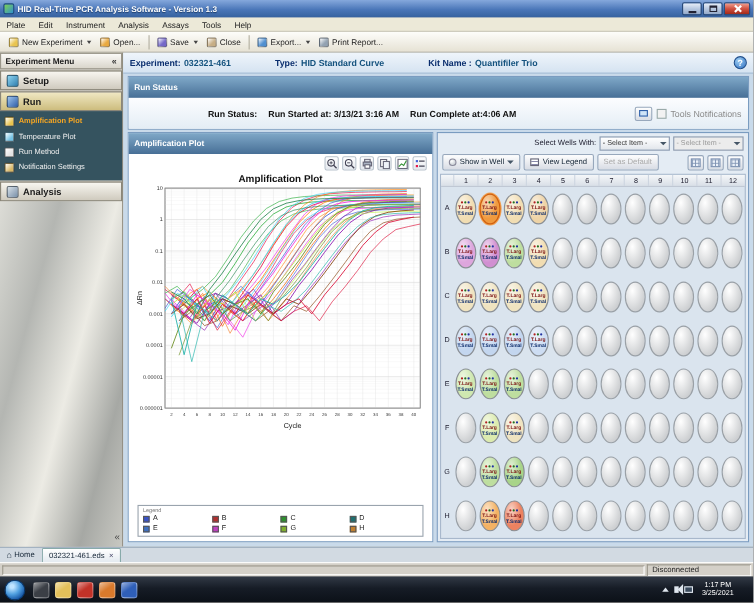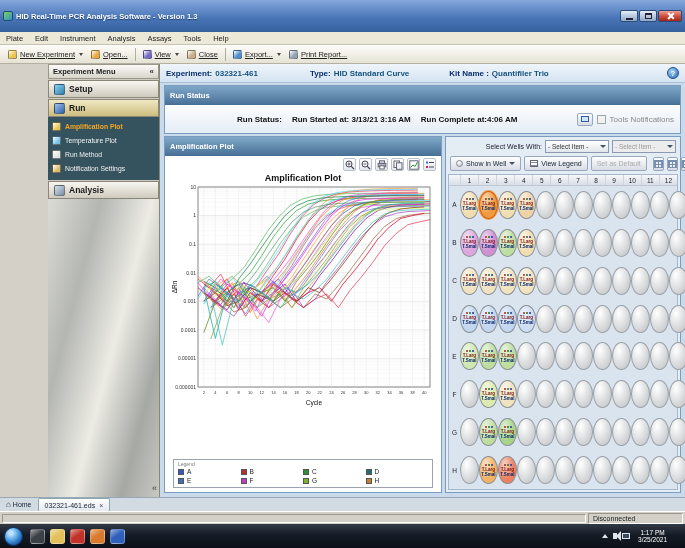--- a/index.html
+++ b/index.html
@@ -1,48 +1,48 @@
 <!DOCTYPE html>
 <html><head>
 <meta charset="utf-8">
 <style>
   html,body{margin:0;padding:0;background:#888;}
   *{box-sizing:border-box;}
   .app{width:685px;height:548px;display:flex;flex-direction:column;overflow:hidden;
        font-family:"Liberation Sans",sans-serif;background:#d4d0c8;position:relative;}
 
   
-  .titlebar{height:32px;flex:none;display:flex;align-items:center;padding:0 3px;
+  .titlebar{height:16px;flex:none;display:flex;align-items:center;padding:0 3px;
             background:linear-gradient(#85a8dc,#4a76b8 55%,#35619e);color:#fff;}
   .app-icon{width:10px;height:10px;border-radius:2px;margin-right:3px;
             background:linear-gradient(135deg,#7fd34f,#2f8fd0);border:1px solid #1d4d7a;}
   .title-text{flex:1;font-size:7.5px;font-weight:bold;text-shadow:0 1px 1px #1a3a66;white-space:nowrap;overflow:hidden;}
   .winbtns{display:flex;gap:1px;}
   .wbtn{width:18px;height:12px;border:1px solid #2a4a78;border-radius:2px;display:flex;align-items:center;justify-content:center;
         background:linear-gradient(#e8eef8,#b8c8e0 50%,#93a9c9);position:relative;}
   .wbtn.close{background:linear-gradient(#f0a090,#d05040 50%,#a02818);width:24px;}
   .minbar{width:7px;height:2px;background:#223;margin-top:5px;}
   .maxbox{width:7px;height:6px;border:1px solid #223;border-top-width:2px;}
   .xglyph{width:8px;height:8px;position:relative;}
   .xglyph::before,.xglyph::after{content:"";position:absolute;left:3.5px;top:0;width:1.6px;height:8px;background:#fff;}
   .xglyph::before{transform:rotate(45deg);} .xglyph::after{transform:rotate(-45deg);}
 
   
   .menubar{height:13px;flex:none;display:flex;align-items:center;background:#ece9d8;font-size:7.5px;
            border-bottom:1px solid #c6c2b4;color:#222;}
   .menu-item{padding:0 6px;}
   .toolbar{height:19px;flex:none;display:flex;align-items:center;background:linear-gradient(#fdfdfa,#e6e2d4);
-           border-bottom:1px solid #b4b0a2;font-size:7.5px;padding:0 4px;color:#222;text-decoration:underline;}
+           border-bottom:1px solid #b4b0a2;font-size:7.5px;padding:0 4px;color:#222;}
   .tbtn{display:flex;align-items:center;gap:3px;padding:2px 4px;border-radius:2px;white-space:nowrap;}
   .ticon{width:9px;height:9px;border-radius:1.5px;border:1px solid rgba(0,0,0,.35);flex:none;}
   .tarrow{width:0;height:0;border-left:2.5px solid transparent;border-right:2.5px solid transparent;border-top:3px solid #444;margin-left:1px;}
   .tsep{width:1px;height:13px;background:#b2ae9f;margin:0 3px;flex:none;}
 
   
-  .main{flex:1;display:flex;min-height:0;padding-left:48px;}
+  .main{flex:1;display:flex;min-height:0;}
   .sidebar{width:112px;flex:none;display:flex;flex-direction:column;border-right:1px solid #8a8678;
            background:linear-gradient(180deg,#cfccc4,#b9b6ae);}
   .sb-header{height:15px;flex:none;display:flex;align-items:center;justify-content:space-between;padding:0 4px;
              font-size:7.5px;font-weight:bold;color:#222;border:1px solid #9a968a;
              background:linear-gradient(#fbfaf7,#d9d5cb);}
   .chev{font-size:8px;color:#333;}
   .sb-btn{height:18px;flex:none;display:flex;align-items:center;gap:4px;padding:0 5px;margin-top:1px;
           font-size:8.5px;font-weight:bold;color:#1a1a1a;border:1px solid #8a8678;
           background:linear-gradient(#f8f6f0,#cfcabe);}
   .sb-btn.active{background:linear-gradient(#f0e8c4,#cdbd7e);}
@@ -212,21 +212,21 @@
         <span>New Experiment</span>
         <div class="tarrow"></div>
       </div>
       <div class="tbtn">
         <div class="ticon" style="background: linear-gradient(135deg, rgb(255, 255, 255) 0%, rgb(233, 169, 63) 60%);"></div>
         <span>Open...</span>
       </div>
       <div class="tsep"></div>
       <div class="tbtn">
         <div class="ticon" style="background: linear-gradient(135deg, rgb(255, 255, 255) 0%, rgb(116, 104, 200) 60%);"></div>
-        <span>View</span>
+        <span>Save</span>
         <div class="tarrow"></div>
       </div>
       <div class="tbtn">
         <div class="ticon" style="background: linear-gradient(135deg, rgb(255, 255, 255) 0%, rgb(199, 174, 133) 60%);"></div>
         <span>Close</span>
       </div>
       <div class="tsep"></div>
       <div class="tbtn">
         <div class="ticon" style="background: linear-gradient(135deg, rgb(255, 255, 255) 0%, rgb(79, 143, 208) 60%);"></div>
         <span>Export...</span>
@@ -279,21 +279,21 @@
         <span class="sb-collapse2">«</span>
       </div>
     </div>
 
     <div class="content">
       <div class="exp-bar">
         <div class="exp-group">
           <span class="lbl">Experiment:</span>
           <span class="val">032321-461</span>
         </div>
-        <div class="exp-group" style="margin-left:48px;">
+        <div class="exp-group" style="margin-left:36px;">
           <span class="lbl">Type:</span>
           <span class="val">HID Standard Curve</span>
         </div>
         <div class="exp-group" style="margin-left:36px;">
           <span class="lbl">Kit Name :</span>
           <span class="val">Quantifiler Trio</span>
         </div>
         <div class="help-btn">
           <span>?</span>
         </div>

